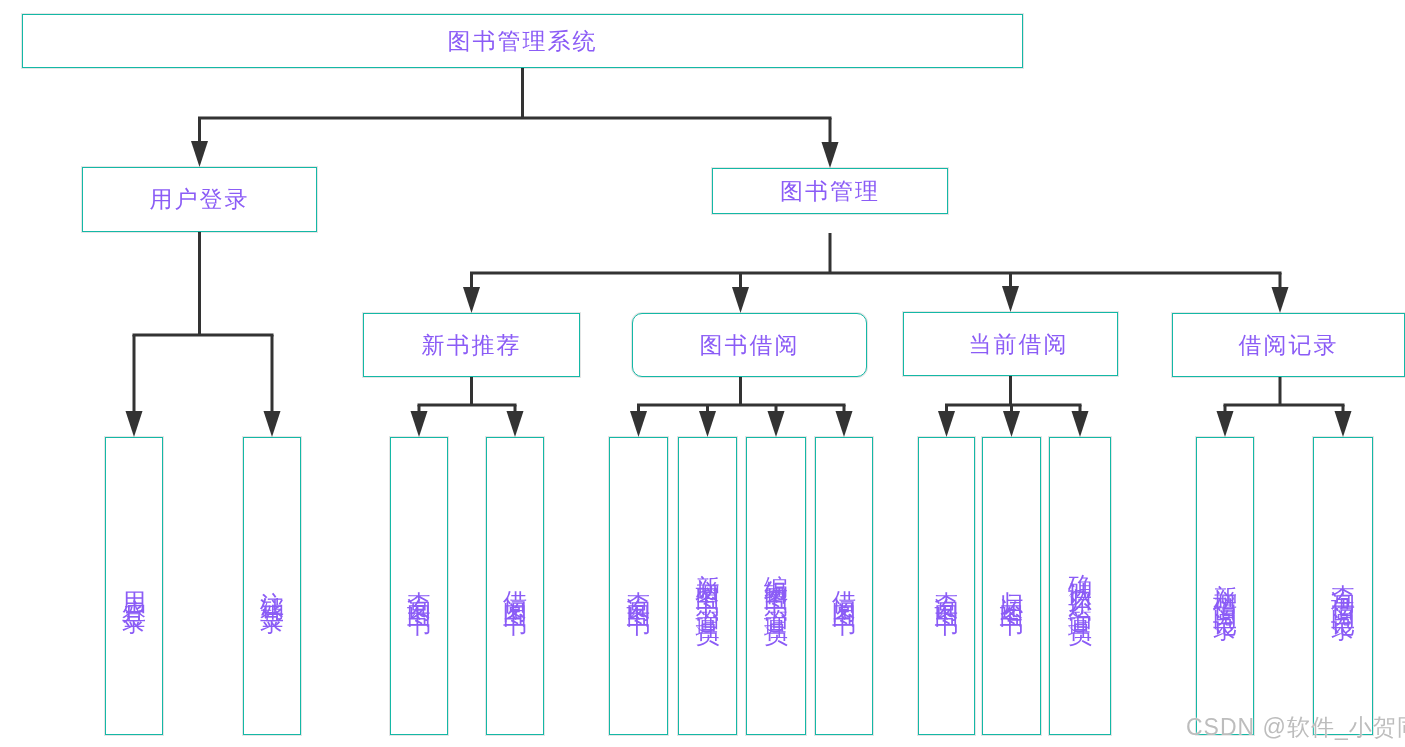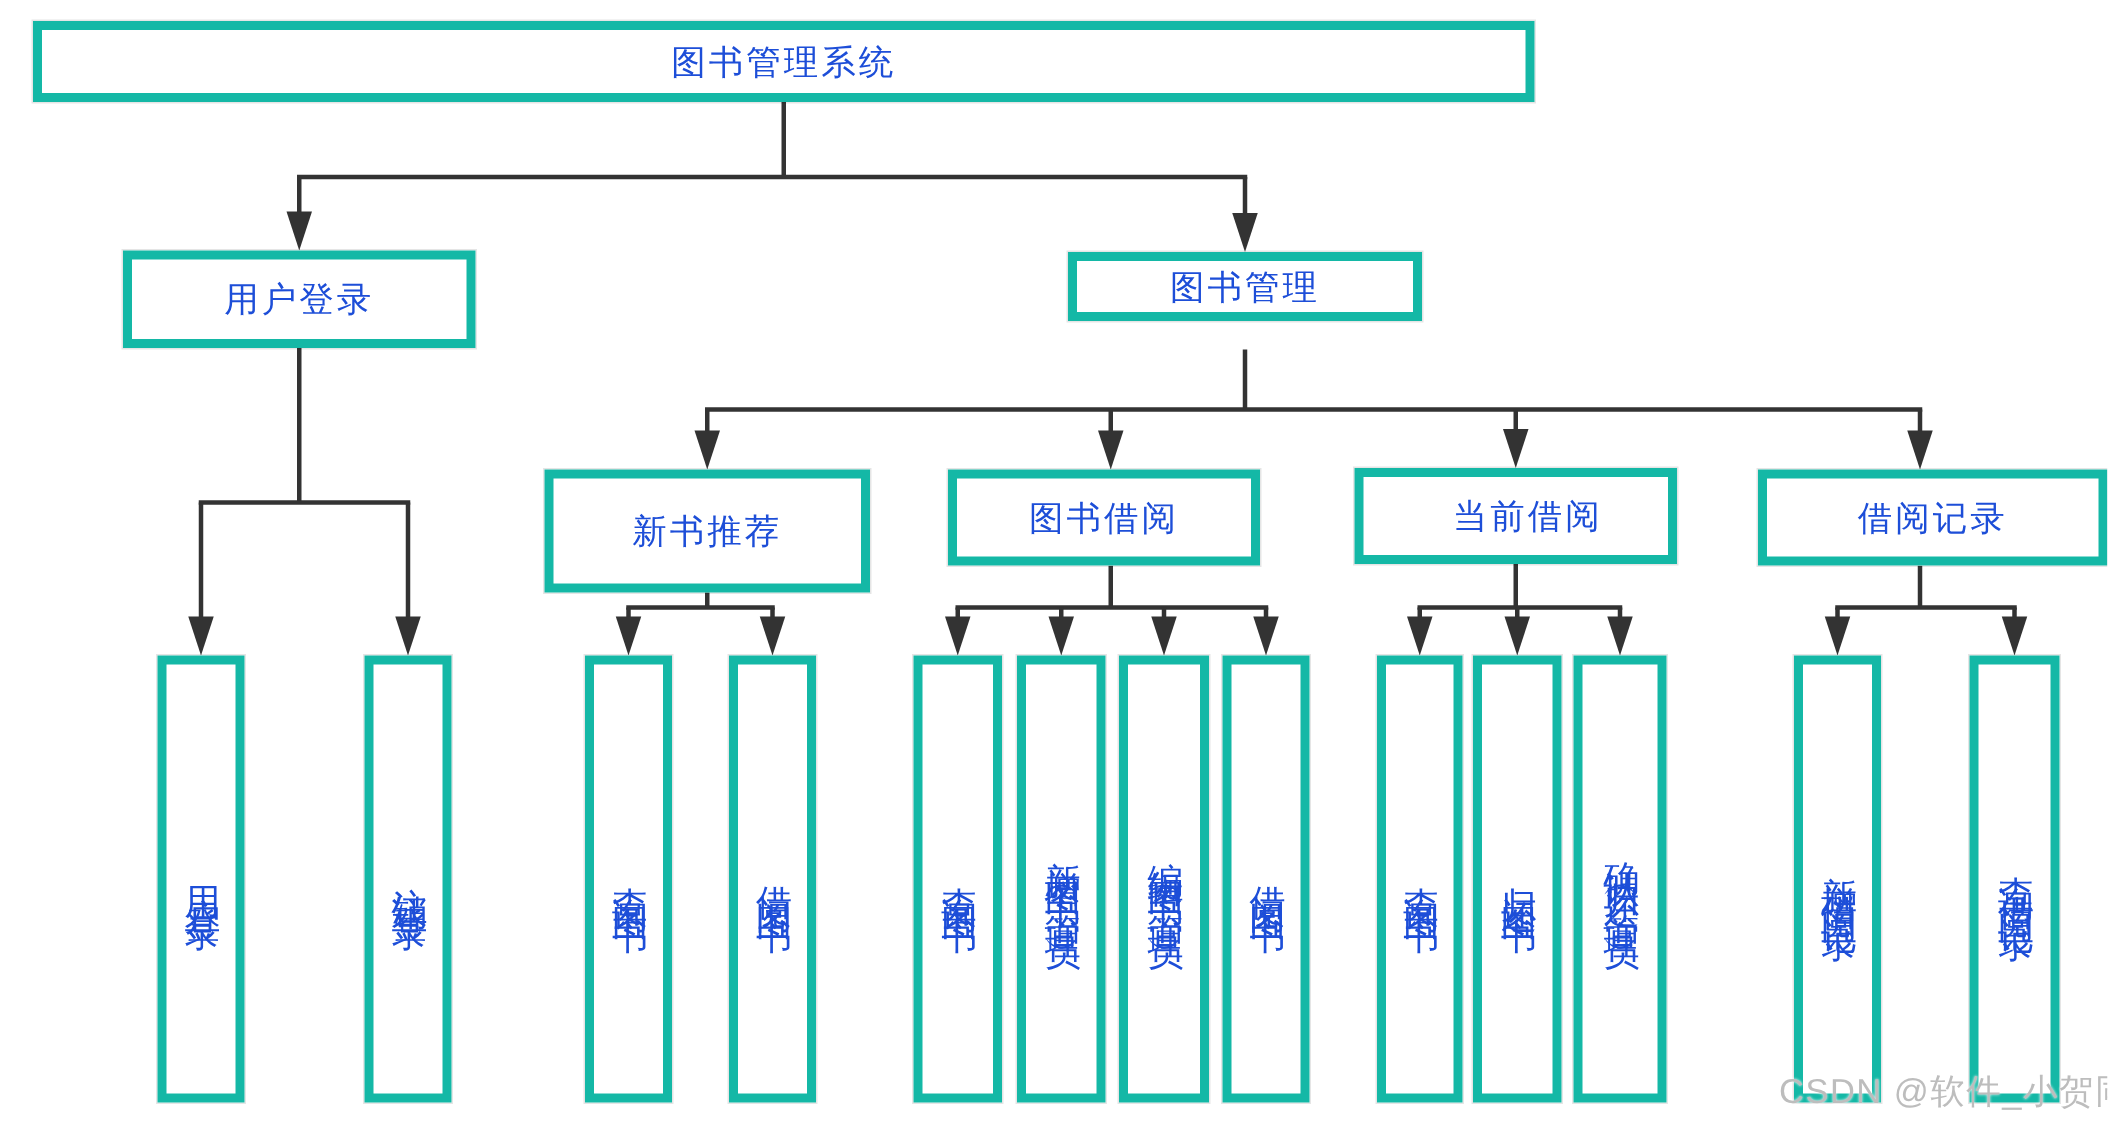--- a/index.html
+++ b/index.html
@@ -8,24 +8,24 @@
     width:1405px;height:747px;
     background:#ffffff;
     font-family:"Liberation Sans","DejaVu Sans",sans-serif;
     overflow:hidden;
   }
   #connectors{position:absolute;left:0;top:0;z-index:1;}
   .node{
     position:absolute;
     box-sizing:border-box;
     background:#ffffff;
-    border:6px solid #14b8a6;
+    border:1px solid #14b8a6;
     box-shadow:0 0 0 1px rgba(0,0,0,0.10);
     display:flex;align-items:center;justify-content:center;
-    color:#1d4ed8;
+    color:#8b5cf6;
     z-index:2;
   }
   .node.h{
     font-size:23px;
     letter-spacing:2px;
     white-space:nowrap;
   }
   .node.v{
     font-size:24px;
     writing-mode:vertical-rl;
@@ -99,22 +99,22 @@
       <line x1="1223.5" y1="405" x2="1344.5" y2="405" stroke="#333333" stroke-width="3"></line>
       <line x1="1225" y1="405" x2="1225" y2="419" stroke="#333333" stroke-width="3"></line>
       <polygon points="1216.5,411 1233.5,411 1225,437" fill="#333333"></polygon>
       <line x1="1343" y1="405" x2="1343" y2="419" stroke="#333333" stroke-width="3"></line>
       <polygon points="1334.5,411 1351.5,411 1343,437" fill="#333333"></polygon>
     </svg>
   <span id="watermark">CSDN @软件_小贺同学</span>
 <div class="node h" style="left: 22px; top: 14px; width: 1001px; height: 54px;">图书管理系统</div>
     <div class="node h" style="left: 82px; top: 167px; width: 235px; height: 65px;">用户登录</div>
     <div class="node h" style="left: 712px; top: 168px; width: 236px; height: 46px;">图书管理</div>
-    <div class="node h" style="left: 363px; top: 313px; width: 217px; height: 82px;">新书推荐</div>
-    <div class="node h" style="left: 632px; top: 313px; width: 208px; height: 64px;">图书借阅</div>
+    <div class="node h" style="left: 363px; top: 313px; width: 217px; height: 64px;">新书推荐</div>
+    <div class="node h" style="left: 632px; top: 313px; width: 235px; height: 64px; border-radius: 10px;">图书借阅</div>
     <div class="node h" style="left: 903px; top: 312px; width: 215px; height: 64px; padding-left: 16px;">当前借阅</div>
     <div class="node h" style="left: 1172px; top: 313px; width: 233px; height: 64px;">借阅记录</div>
     <div class="node v" style="left: 105px; top: 437px; width: 58px; height: 298px;">用户登录</div>
     <div class="node v" style="left: 243px; top: 437px; width: 58px; height: 298px;">注销登录</div>
     <div class="node v" style="left: 390px; top: 437px; width: 58px; height: 298px;">查询图书</div>
     <div class="node v" style="left: 486px; top: 437px; width: 58px; height: 298px;">借阅图书</div>
     <div class="node v" style="left: 609px; top: 437px; width: 59px; height: 298px;">查询图书</div>
     <div class="node v" style="left: 678px; top: 437px; width: 59px; height: 298px;">新增图书（管理员）</div>
     <div class="node v" style="left: 746px; top: 437px; width: 60px; height: 298px;">编辑图书（管理员）</div>
     <div class="node v" style="left: 815px; top: 437px; width: 58px; height: 298px;">借阅图书</div>

